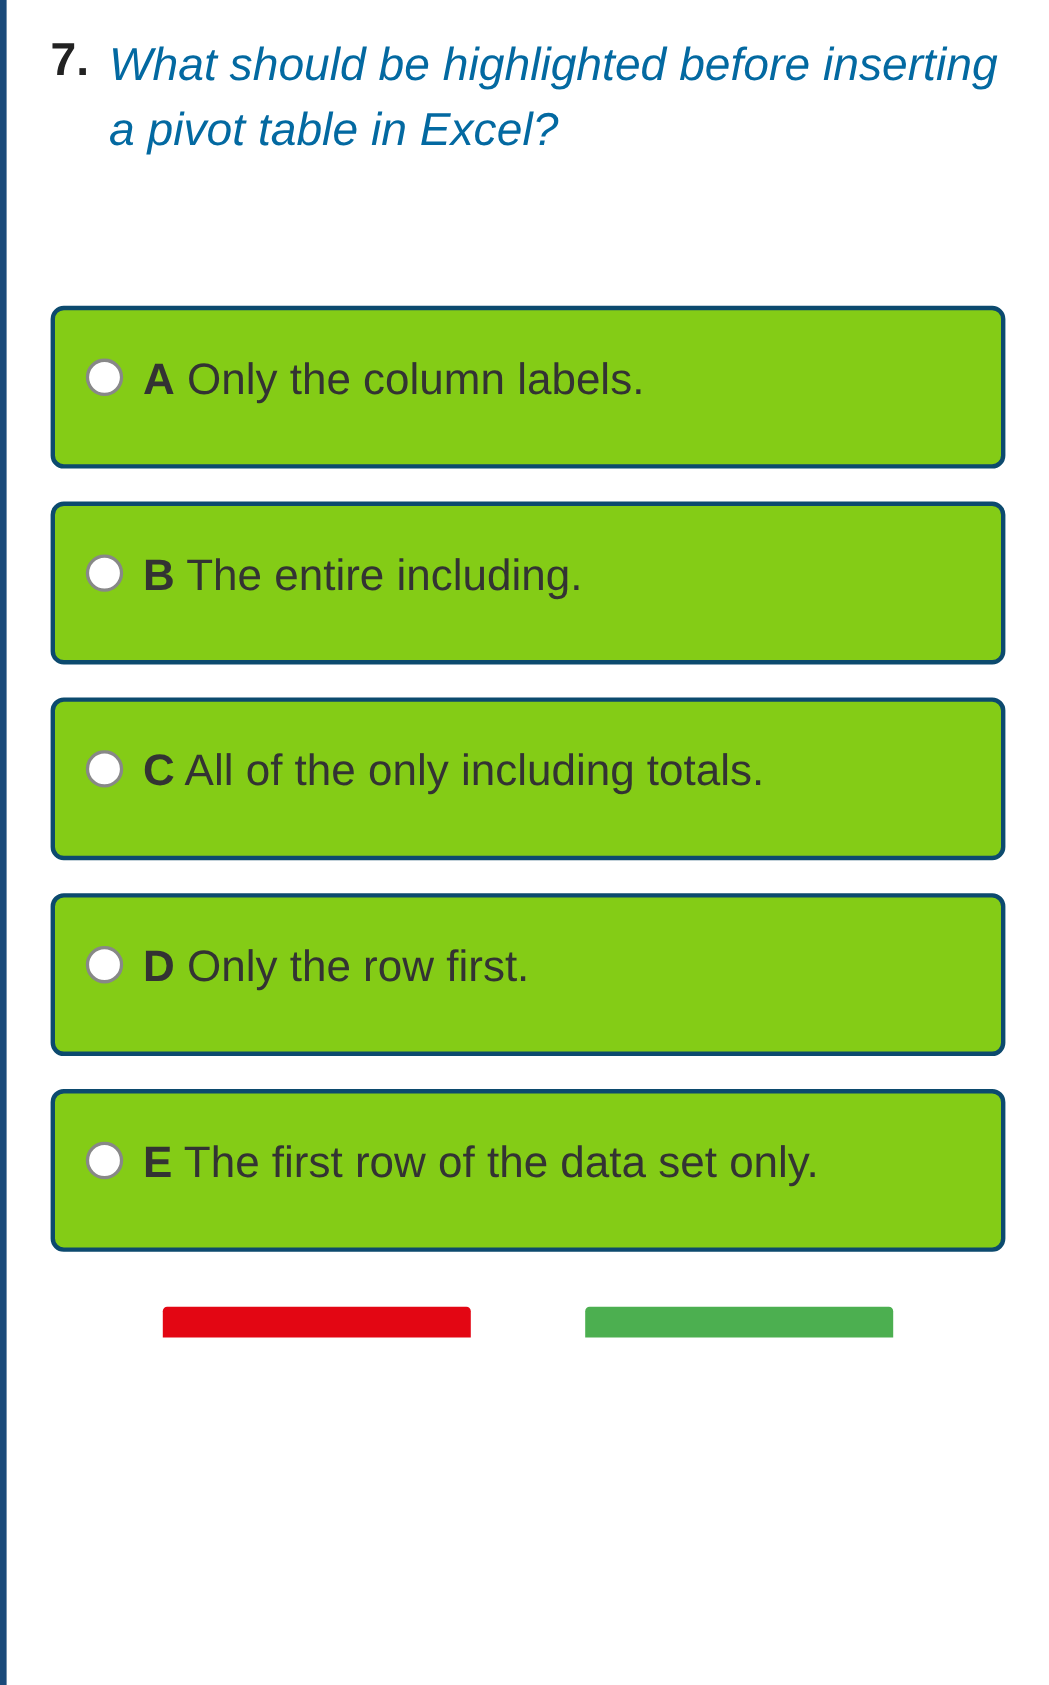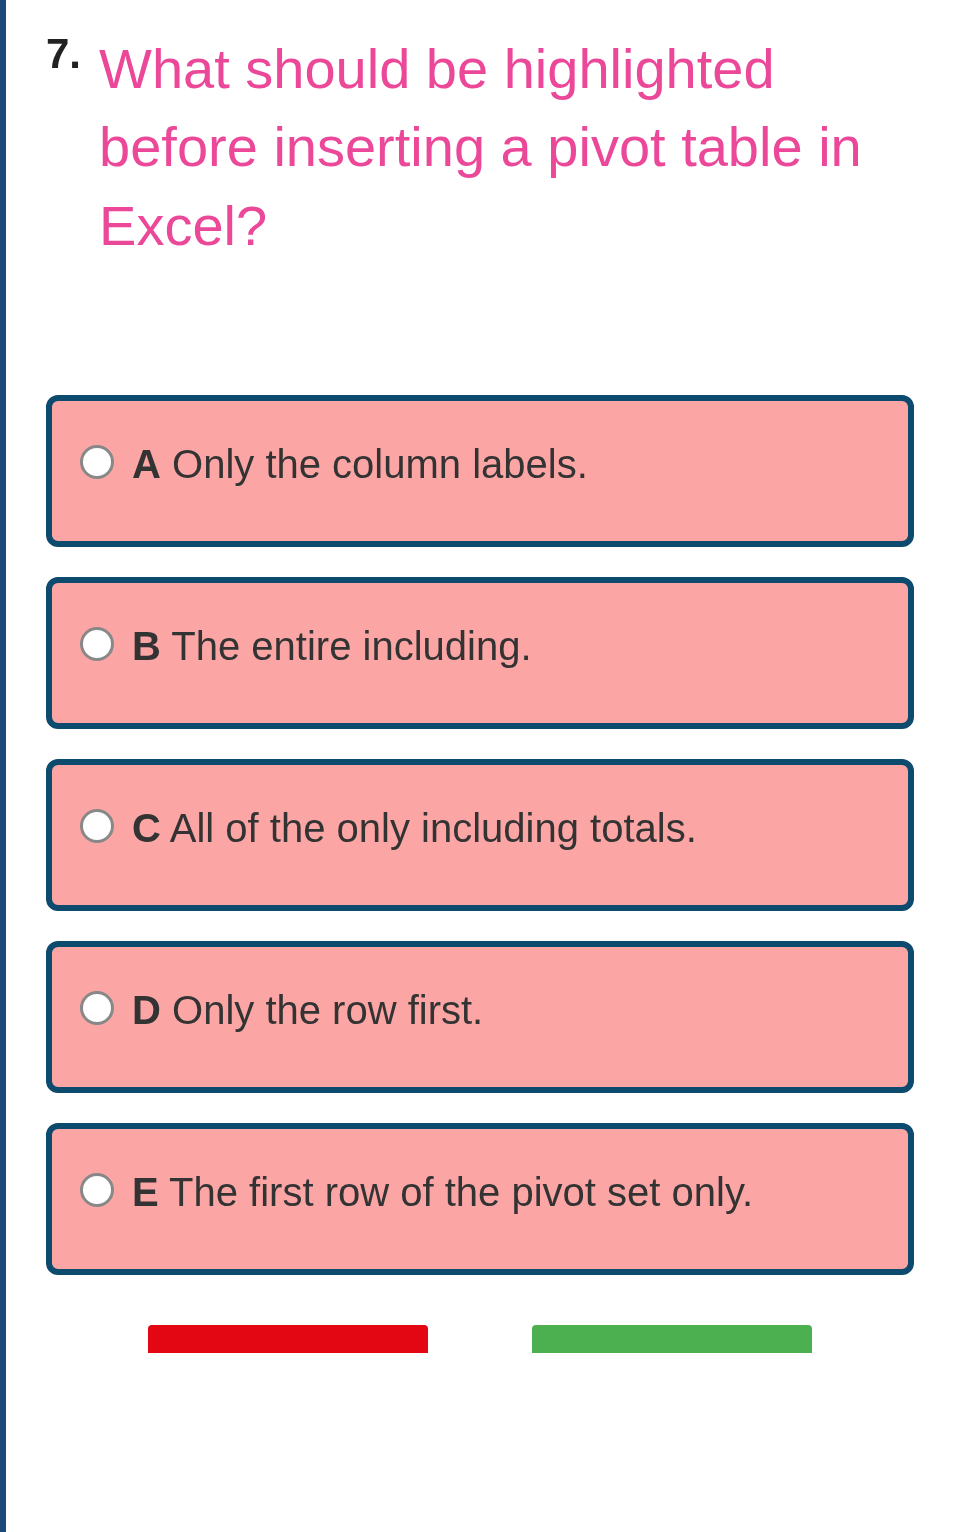--- a/index.html
+++ b/index.html
@@ -24,32 +24,33 @@
     margin-bottom: 130px;
   }
   .question-number {
     font-size: 42px;
     font-weight: bold;
     color: #222;
     margin-right: 18px;
     flex-shrink: 0;
   }
   .question-text {
-    font-size: 56px;
-    color: #ec4899;
+    font-size: 42px;
+    color: #0369a1;
     line-height: 1.4;
+    font-style: italic;
   }
   .options {
     display: flex;
     flex-direction: column;
     gap: 30px;
   }
   .option {
-    background: #fca5a5;
-    border: 6px solid #0c4a6e;
+    background: #84cc16;
+    border: 4px solid #0c4a6e;
     border-radius: 12px;
     padding: 36px 28px 50px 28px;
     display: flex;
     align-items: flex-start;
     cursor: pointer;
   }
   .radio {
     width: 34px;
     height: 34px;
     border: 3px solid #888;
@@ -125,21 +126,21 @@
       <span class="option-text">
         <span class="option-letter">D</span>
         <span>Only the row first.</span>
       </span>
     </label>
 
     <label class="option">
       <span class="radio"></span>
       <span class="option-text">
         <span class="option-letter">E</span>
-        <span>The first row of the pivot set only.</span>
+        <span>The first row of the data set only.</span>
       </span>
     </label>
   </div>
 
   <div class="buttons">
     <div class="btn btn-red"></div>
     <div class="btn btn-green"></div>
   </div>
 </div>
 

